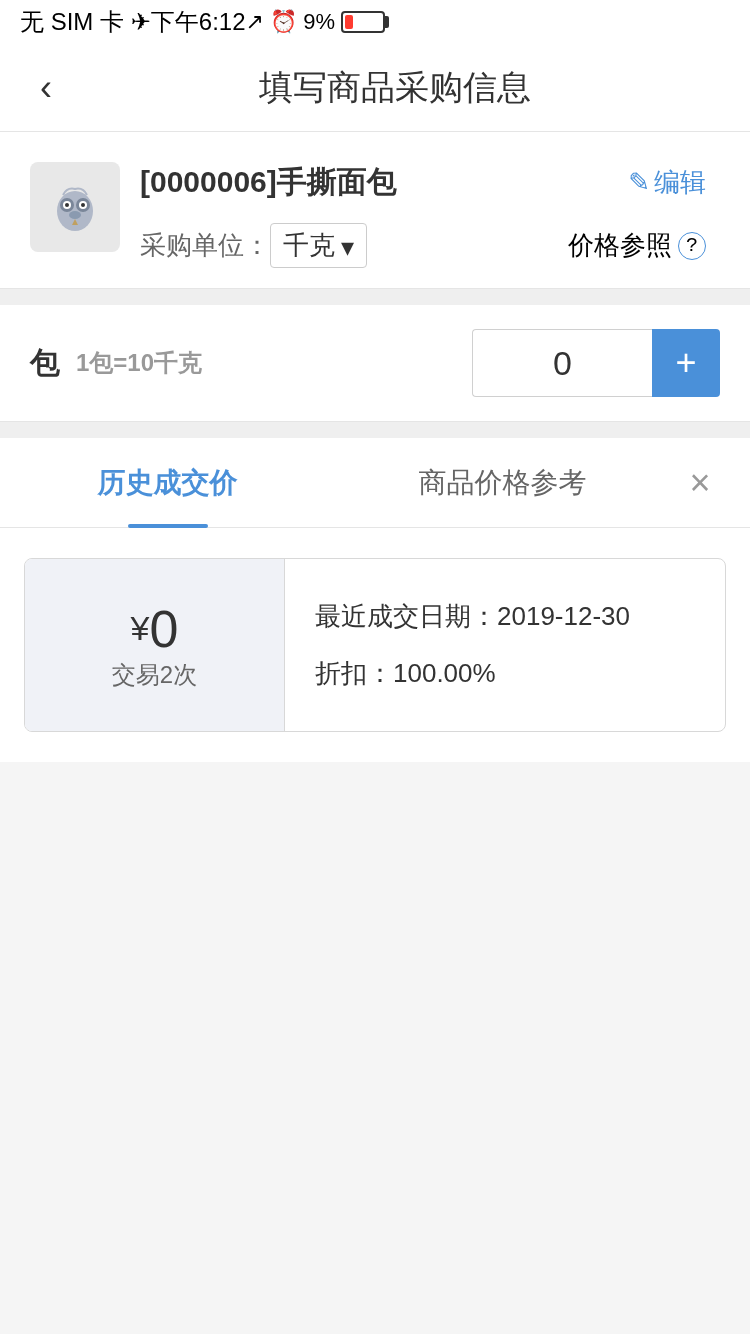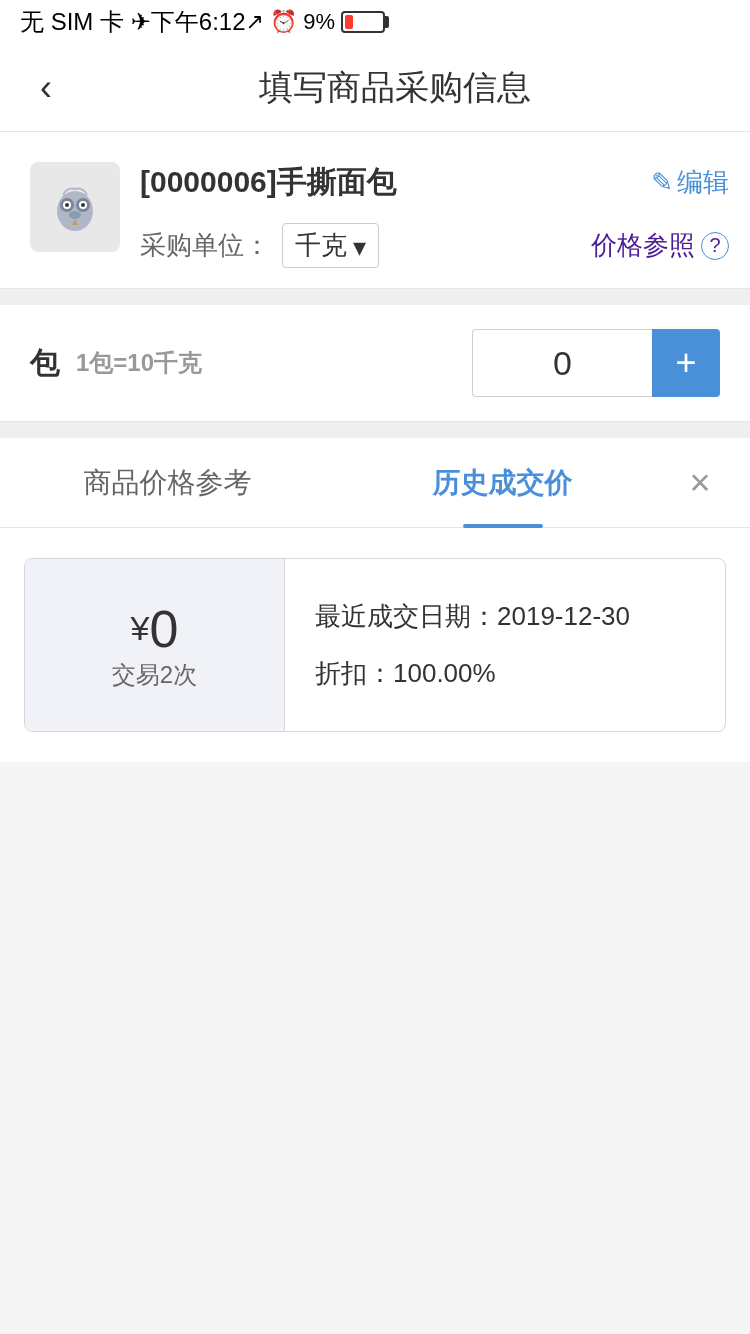--- a/index.html
+++ b/index.html
@@ -75,21 +75,21 @@
       font-size: 34px;
       font-weight: 400;
       color: #333;
       margin-left: 20px;
     }
 
     
     .product-card {
       background: #fff;
       margin-top: 0;
-      padding: 30px 21px 20px 30px;
+      padding: 30px 44px 20px 30px;
       border-bottom: 1px solid #e5e5e5;
     }
     .product-header {
       display: flex;
       align-items: flex-start;
       gap: 20px;
     }
     .product-logo {
       width: 90px;
       height: 90px;
@@ -142,25 +142,26 @@
       border: 1px solid #ccc;
       border-radius: 4px;
       padding: 4px 12px;
       font-size: 26px;
       color: #333;
       gap: 6px;
       cursor: pointer;
     }
     .price-ref {
       font-size: 26px;
-      color: #4c1d95;
+      color: #000000;
       display: flex;
       align-items: center;
       gap: 6px;
       cursor: pointer;
+      font-family: Liberation Mono, monospace;
     }
 
     
     .divider-gray {
       height: 16px;
       background: #efefef;
     }
 
     
     .quantity-row {
@@ -368,21 +369,21 @@
     </div>
     <div class="product-info">
       <div class="product-name-row">
         <span class="product-name">[0000006]手撕面包</span>
         <div class="edit-btn">
           <span>✎</span>
           <span>编辑</span>
         </div>
       </div>
       <div class="unit-row">
-        <div style="display:flex;align-items:center;gap:12px;">
+        <div style="display:flex;align-items:center;gap:0;">
           <span class="unit-label">采购单位：</span>
           <div class="unit-select">
             <span>千克</span>
             <span>▾</span>
           </div>
         </div>
         <div class="price-ref">
           <span>价格参照</span>
           <span style="border:1.5px solid #4a90d9;border-radius:50%;width:28px;height:28px;display:flex;align-items:center;justify-content:center;font-size:20px;">?</span>
         </div>
@@ -401,26 +402,26 @@
   <div class="quantity-input-area">
     <input class="quantity-input" type="text" value="0" style="">
     <button class="plus-btn">+</button>
   </div>
 </div>
 
 <div class="divider-gray"></div>
 
 <div class="tab-section">
   <div class="tab-header">
-    <div class="tab-item inactive">
-      <span class="tab-item-label">商品价格参考</span>
-    </div>
     <div class="tab-item active">
       <span class="tab-item-label">历史成交价</span>
       <div class="tab-underline"></div>
+    </div>
+    <div class="tab-item inactive">
+      <span class="tab-item-label">商品价格参考</span>
     </div>
     <div class="tab-close">×</div>
   </div>
 
   <div class="trade-card-area">
     <div class="trade-card">
       <div class="trade-card-left">
         <div class="trade-price">
           <span class="yuan">¥</span><span>0</span>
         </div>

